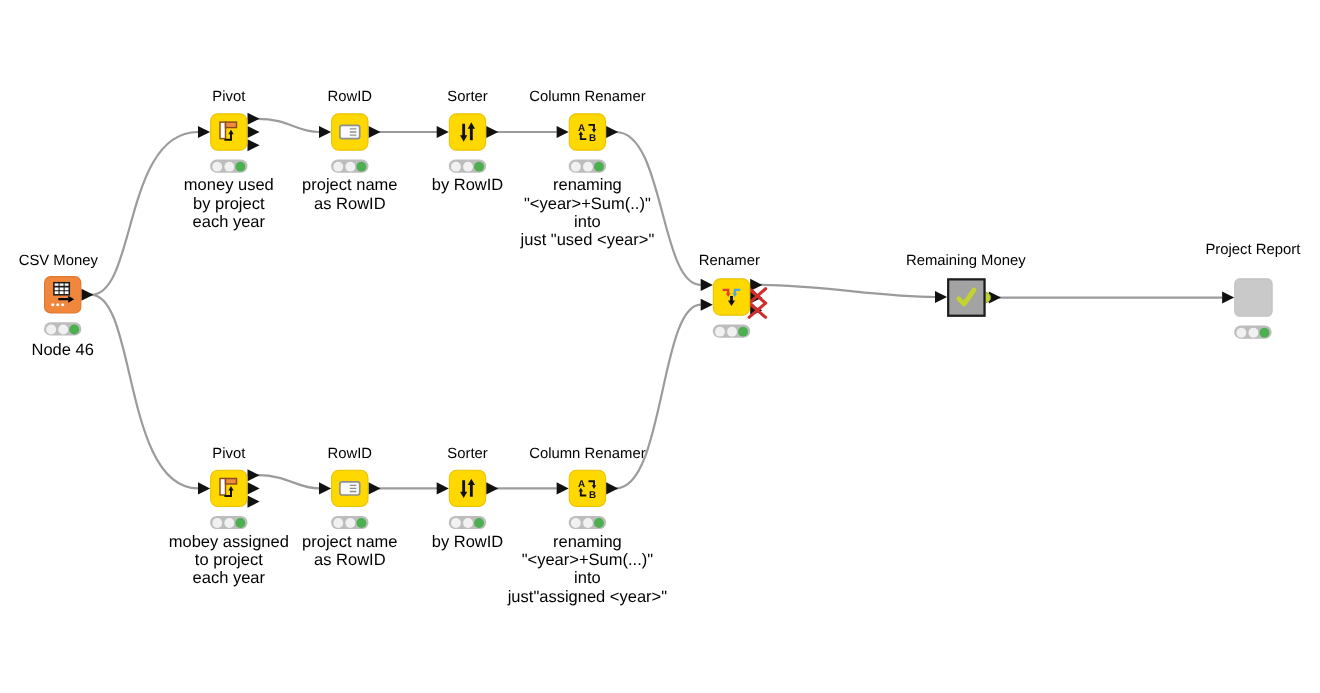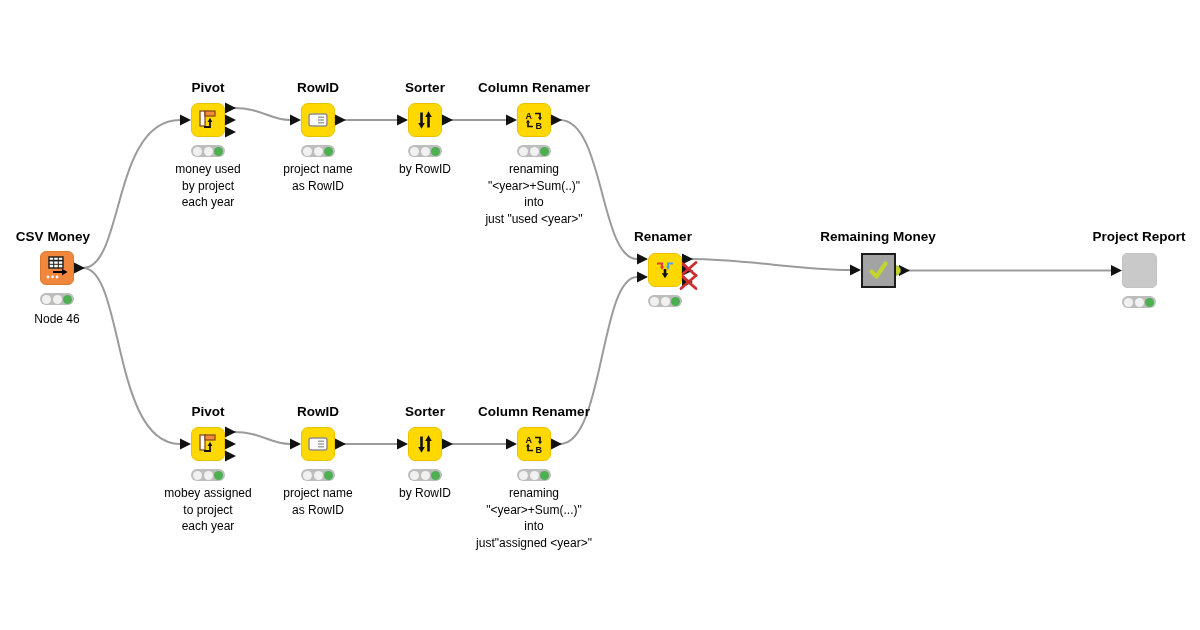--- a/index.html
+++ b/index.html
@@ -5,23 +5,23 @@
   html,body{margin:0;padding:0;background:#ffffff;}
   #canvas{position:relative;width:1200px;height:630px;background:#ffffff;
           font-family:"Liberation Sans",sans-serif;overflow:hidden;}
   #wires{position:absolute;left:0;top:0;}
   .node{position:absolute;width:34px;height:34px;box-sizing:border-box;border-radius:7px;
         display:flex;align-items:center;justify-content:center;}
   .node.yellow{background:#ffd800;border:1px solid #e8c400;}
   .node.orange{background:#f0873c;border:1px solid #dd7a30;border-radius:6px;}
   .node.metanode{width:35px;height:35px;background:#a3a3a3;border:2px solid #1d1d1d;border-radius:0;}
   .node.component{width:35px;height:35px;background:#c9c9c9;border:1px solid #c2c2c2;border-radius:5px;}
-  .node-title{position:absolute;transform:translateX(-50%);font-size:13.5px;font-weight:bold;
+  .node-title{position:absolute;transform:translateX(-50%);font-size:13.5px;font-weight:normal;
               color:#000;white-space:nowrap;}
-  .node-comment{position:absolute;transform:translateX(-50%);font-size:12px;line-height:16.5px;
+  .node-comment{position:absolute;transform:translateX(-50%);font-size:15px;line-height:16.5px;
                 color:#000;text-align:center;white-space:pre-line;width:max-content;}
   .traffic{position:absolute;width:34px;height:12px;background:#bdbdbd;border-radius:6px;
            display:flex;align-items:center;justify-content:space-between;padding:0 2px;box-sizing:border-box;}
   .traffic i{width:9px;height:9px;border-radius:50%;background:#f1f1f1;display:block;}
   .traffic i.on{background:#4caf50;}
 </style>
 </head>
 <body>
 
 <div id="canvas">
@@ -274,20 +274,20 @@
     </div>
 
   <div class="node metanode" style="left:861px;top:253px">
     <svg width="27" height="27" viewBox="0 0 27 27">
       <polyline points="6.5,14.5 11.5,19.5 20.5,6.5" fill="none" stroke="#c3d32f" stroke-width="4.2" stroke-linecap="round" stroke-linejoin="round"></polyline>
     </svg>
   </div>
   <div class="node-title" style="left:878px;top:229px">Remaining Money</div>
 
   <div class="node component" style="left:1122px;top:253px"></div>
-  <div class="node-title" style="left:1139px;top:229px">Project Report</div>
+  <div class="node-title" style="left:1139px;top:219px">Project Report</div>
   <div class="traffic" style="left:1122px;top:296px">
       <i></i>
       <i></i>
       <i class="on"></i>
     </div>
 
 </div>
 
 </body></html>

